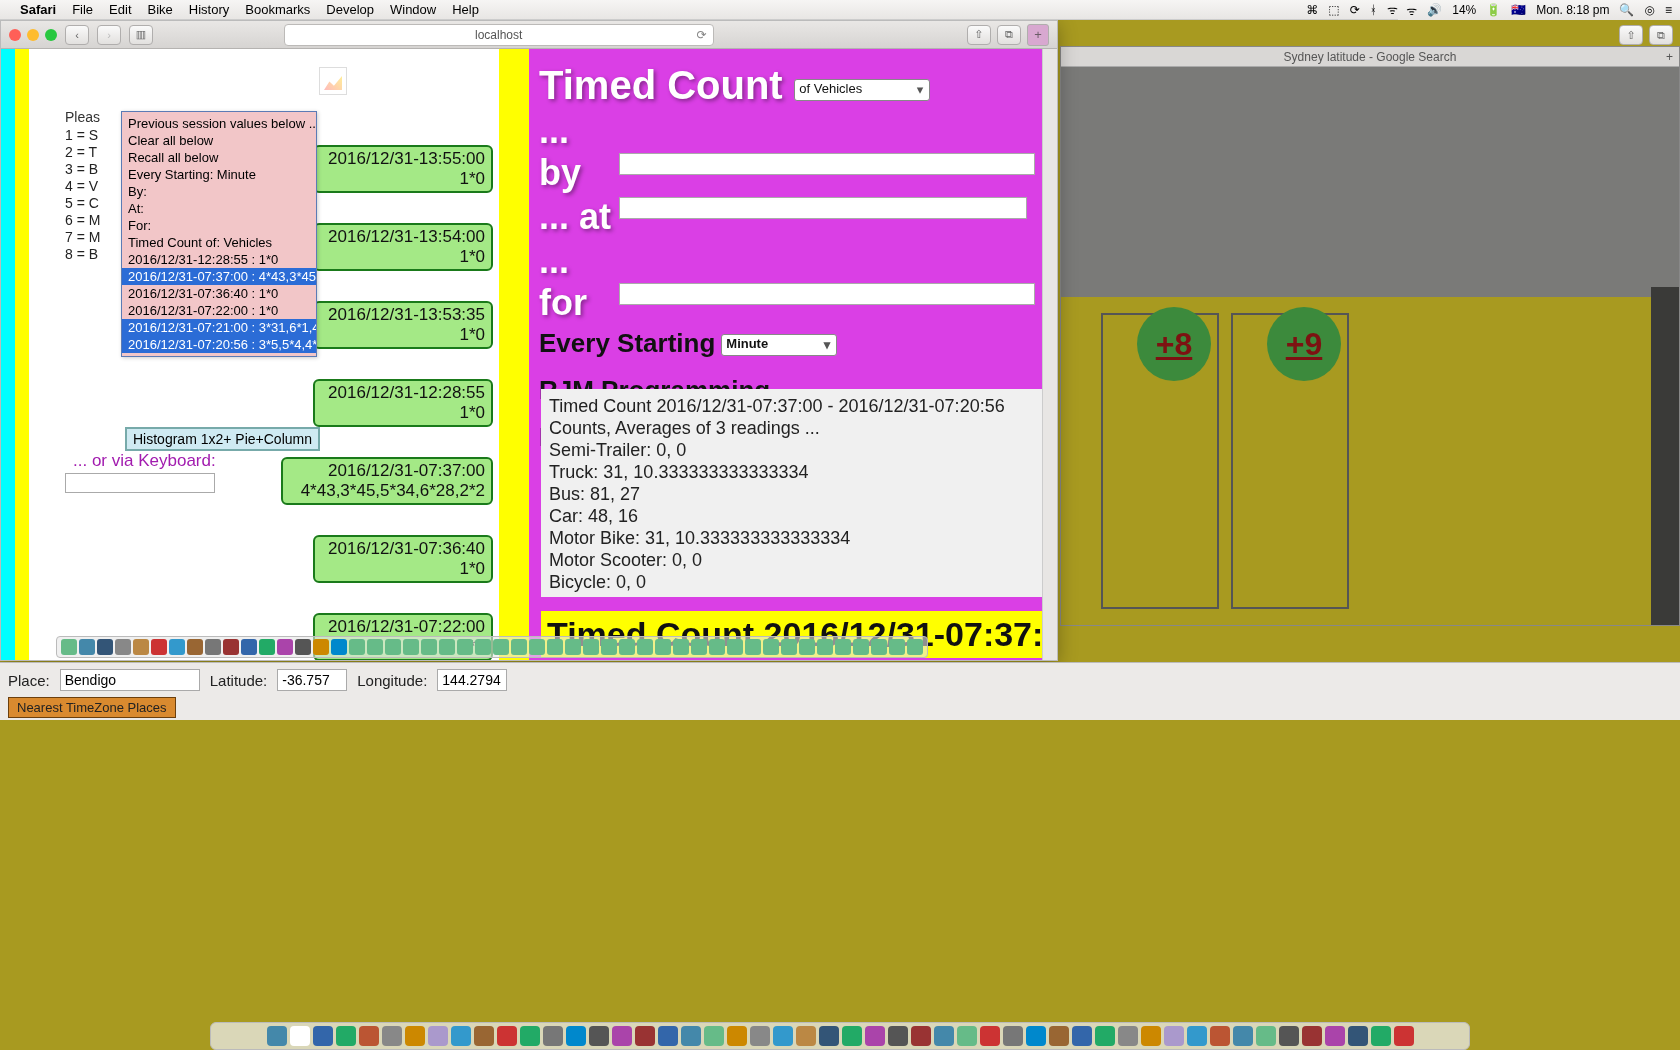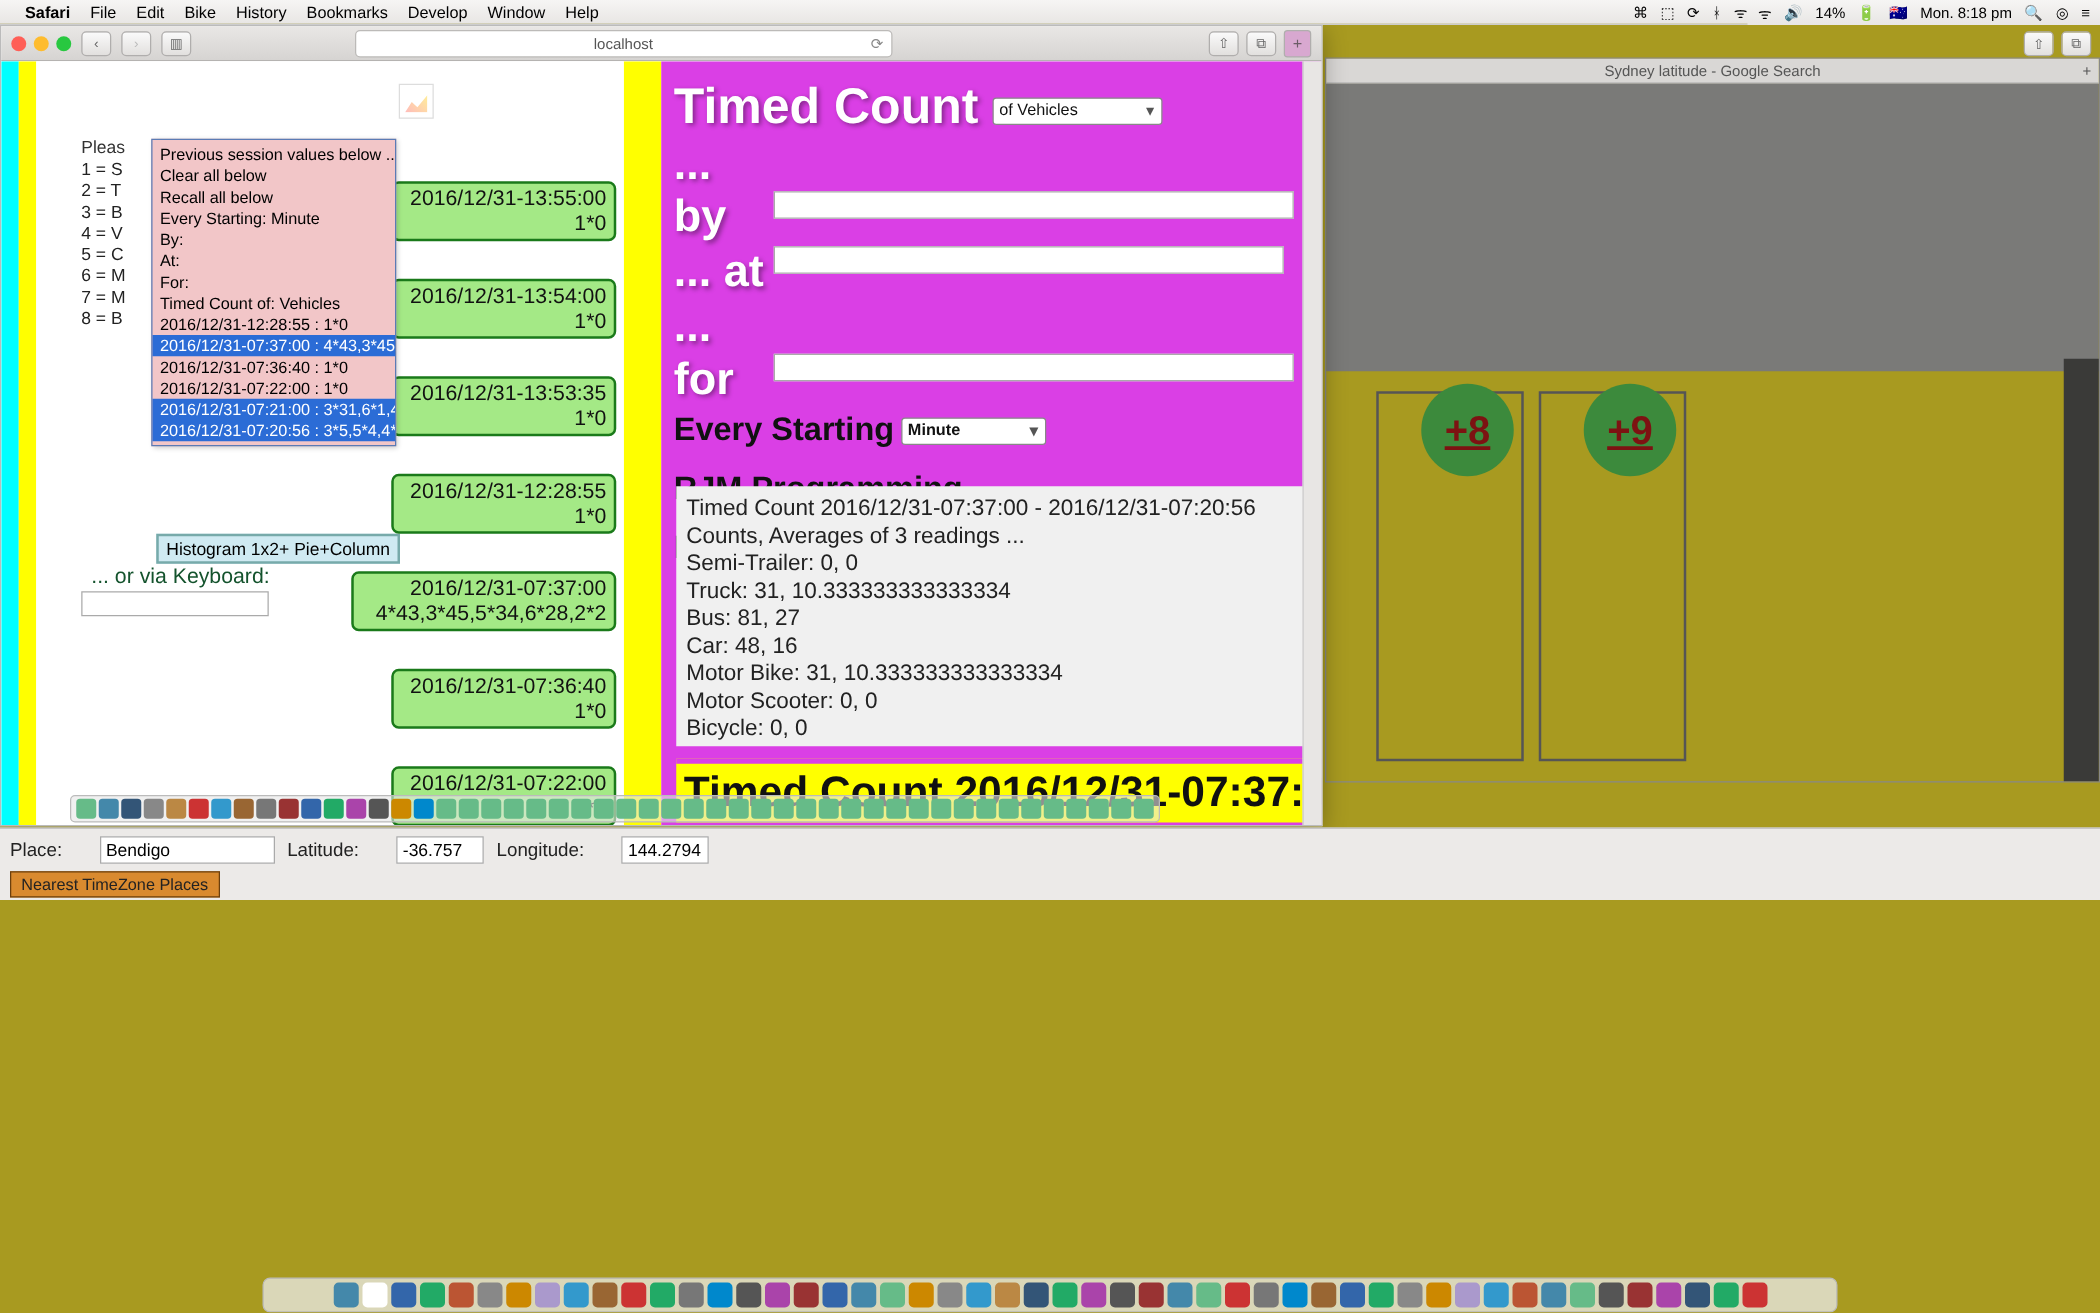--- a/index.html
+++ b/index.html
@@ -44,21 +44,21 @@
 
 
 .dropdown { position: absolute; top: 62px; left: 92px; width: 196px; background: #f2c6c8; border: 1px solid #5b7bb5; padding: 3px 0; font-size: 13px; z-index: 30; box-shadow: 1px 1px 4px rgba(0,0,0,.2); }
 .dropdown .di { padding: 1px 6px; white-space: nowrap; overflow: hidden; text-overflow: clip; }
 .dropdown .di.hl { background: #2b6cd6; color: #fff; }
 
 
 .histbtn { position: absolute; top: 378px; left: 96px; border: 2px solid #7aa; background: #cfeaf2; padding: 2px 6px; font-size: 14px; }
 
 
-.orvia { position: absolute; top: 402px; left: 44px; font-size: 17px; color: #14532d; }
+.orvia { position: absolute; top: 402px; left: 44px; font-size: 17px; color: #a21caf; }
 .kbdin { position: absolute; top: 424px; left: 36px; width: 150px; height: 20px; border: 1px solid #aaa; background: #fff; }
 
 
 .miniicon { position: absolute; top: 18px; left: 290px; width: 28px; height: 28px; background: #fff; border: 1px solid #ddd; }
 .miniicon::after { content:""; position:absolute; left:4px; bottom:4px; width:18px; height:14px; background: linear-gradient(45deg,#fbb,#fe9); clip-path: polygon(0 100%,30% 40%,55% 70%,100% 0,100% 100%); }
 
 
 .greencol { position: absolute; left: 252px; top: 0; width: 216px; }
 .gbox { margin-top: 30px; border: 2px solid #1a7a1a; background: #a4e986; border-radius: 6px; text-align: right; padding: 2px 6px; font-size: 17px; color: #111; width: 180px; margin-left: 32px; }
 .gbox .v { display:block; font-size:17px; }
@@ -96,21 +96,21 @@
 .bgwin .c8 { left: 76px; }
 .bgwin .c9 { left: 206px; }
 .bgwin .colbox { position:absolute; top: 266px; width: 118px; height: 296px; background: #a89a20; border: 2px solid #555; }
 .bgwin .cb1 { left: 40px; }
 .bgwin .cb2 { left: 170px; }
 .bgwin .darkedge { position:absolute; right:0; top:240px; bottom:0; width:28px; background:#3a3a38; }
 
 
 .lower { position:absolute; top: 662px; left: 0; right: 0; background: #eceae8; border-top: 1px solid #bbb; padding: 6px 8px 2px 8px; font-size: 15px; color: #222; z-index: 5; }
 .lower .row2 { display:flex; align-items:center; gap: 10px; }
-.lower input { border: 1px solid #aaa; background: #fff; height: 22px; padding: 0 4px; font-size: 14px; margin-left: 20px; }
+.lower input { border: 1px solid #aaa; background: #fff; height: 22px; padding: 0 4px; font-size: 14px; }
 .lower .spin { width: 70px; }
 .lower .ntz { display:inline-block; margin-top: 6px; background: #d98a2f; border: 1px solid #6b3f0d; padding: 2px 8px; font-size: 13px; }
 
 
 .olive { position:absolute; top: 712px; left:0; right:0; bottom: 30px; background: #a89a20; }
 
 
 .dock1 { position:absolute; top: 636px; left: 56px; height: 22px; display:flex; gap:2px; padding: 2px 4px; background: rgba(230,230,230,.6); border: 1px solid #bbb; border-radius: 4px; z-index: 50; }
 .dock1 span { width: 16px; height: 16px; border-radius: 3px; background: #6b8; }
 .dock1 span:nth-child(2){background:#48a;} .dock1 span:nth-child(3){background:#357;} .dock1 span:nth-child(4){background:#888;} .dock1 span:nth-child(5){background:#b84;} .dock1 span:nth-child(6){background:#c33;} .dock1 span:nth-child(7){background:#39c;} .dock1 span:nth-child(8){background:#963;} .dock1 span:nth-child(9){background:#777;} .dock1 span:nth-child(10){background:#933;} .dock1 span:nth-child(11){background:#36a;} .dock1 span:nth-child(12){background:#2a6;} .dock1 span:nth-child(13){background:#a4a;} .dock1 span:nth-child(14){background:#555;} .dock1 span:nth-child(15){background:#c80;} .dock1 span:nth-child(16){background:#08c;}

